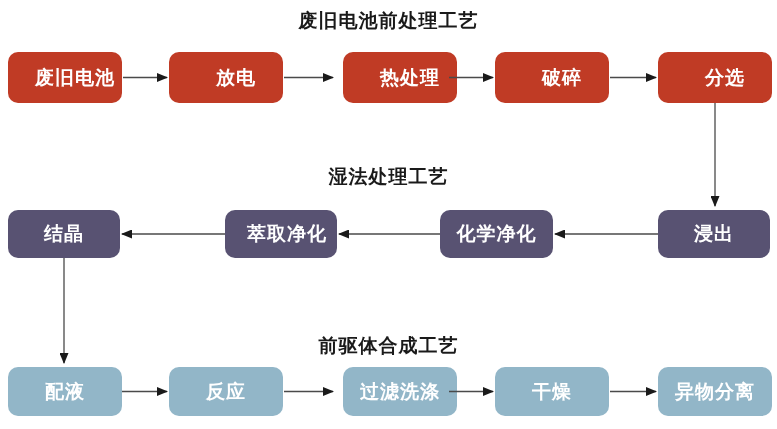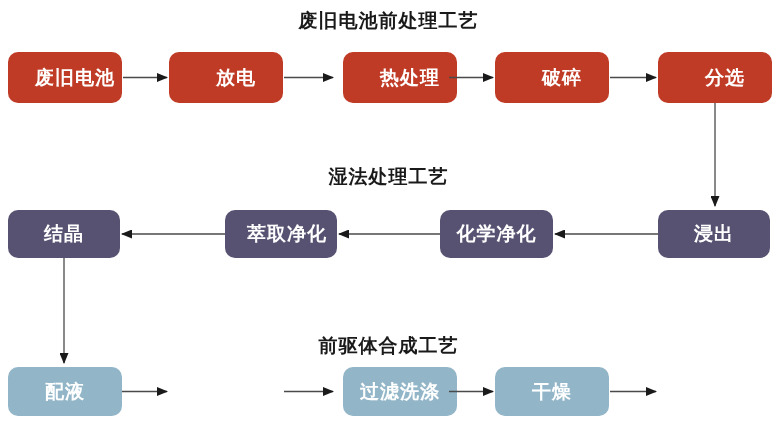--- a/index.html
+++ b/index.html
@@ -65,22 +65,24 @@
   <div class="node pretreat row1 c3">热处理</div>
   <div class="node pretreat row1 c4">破碎</div>
   <div class="node pretreat row1 c5">分选</div>
 
   <div class="node wet row2 w2-1">结晶</div>
   <div class="node wet row2 w2-2">萃取净化</div>
   <div class="node wet row2 w2-3">化学净化</div>
   <div class="node wet row2 w2-4">浸出</div>
 
   <div class="node synth row3 c1">配液</div>
+  <div class="node synth row3 c2">反应</div>
   <div class="node synth row3 c4">干燥</div>
   <div class="node synth row3 c3">过滤洗涤</div>
+  <div class="node synth row3 c5">异物分离</div>
 
   <svg class="connectors" viewBox="0 0 777 429" xmlns="http://www.w3.org/2000/svg">
     <defs>
       <marker id="ah" markerWidth="11" markerHeight="9" refX="10" refY="4.5" orient="auto" markerUnits="userSpaceOnUse">
         <path d="M0,0 L11,4.5 L0,9 z" fill="#1a1a1a"></path>
       </marker>
     </defs>
     <g stroke="#4a4a4a" stroke-width="1.3" fill="none">
 
       <line x1="123" y1="77.5" x2="167" y2="77.5" marker-end="url(#ah)"></line>

